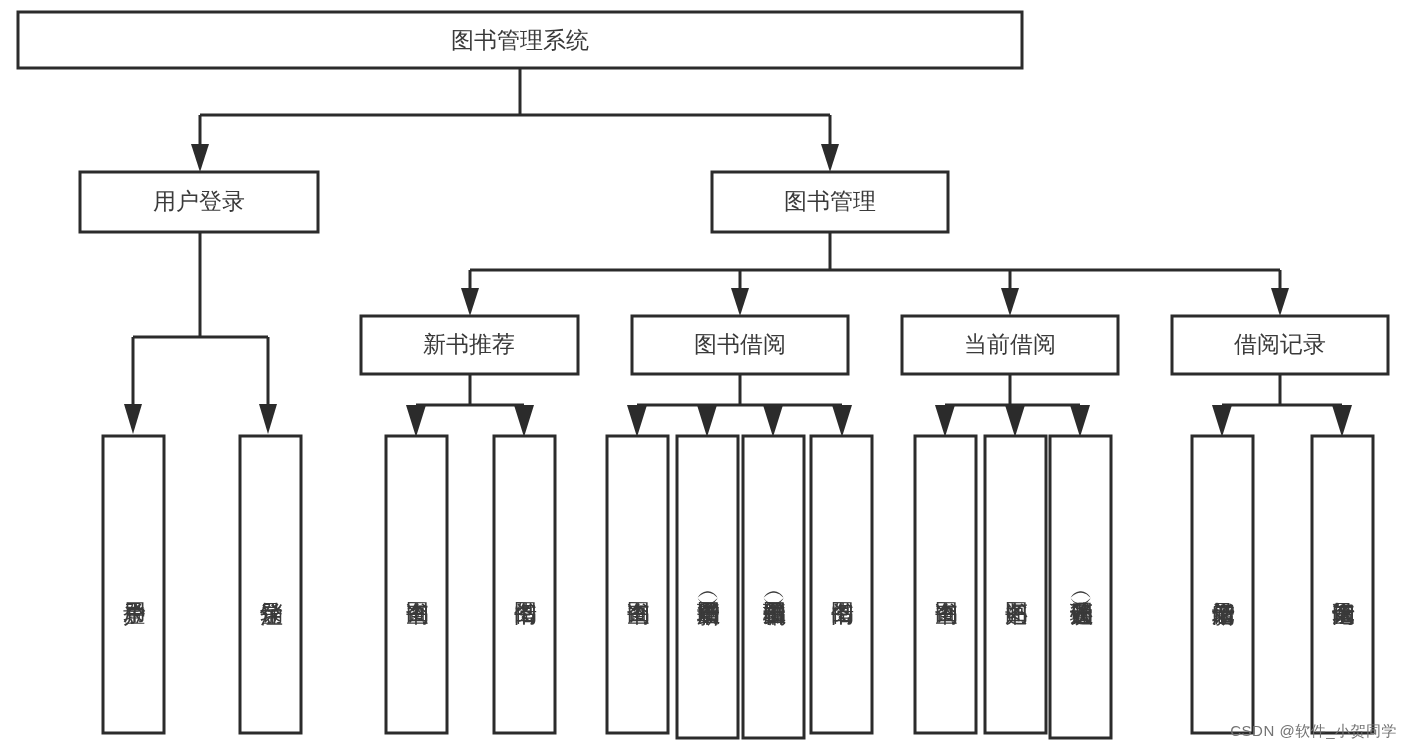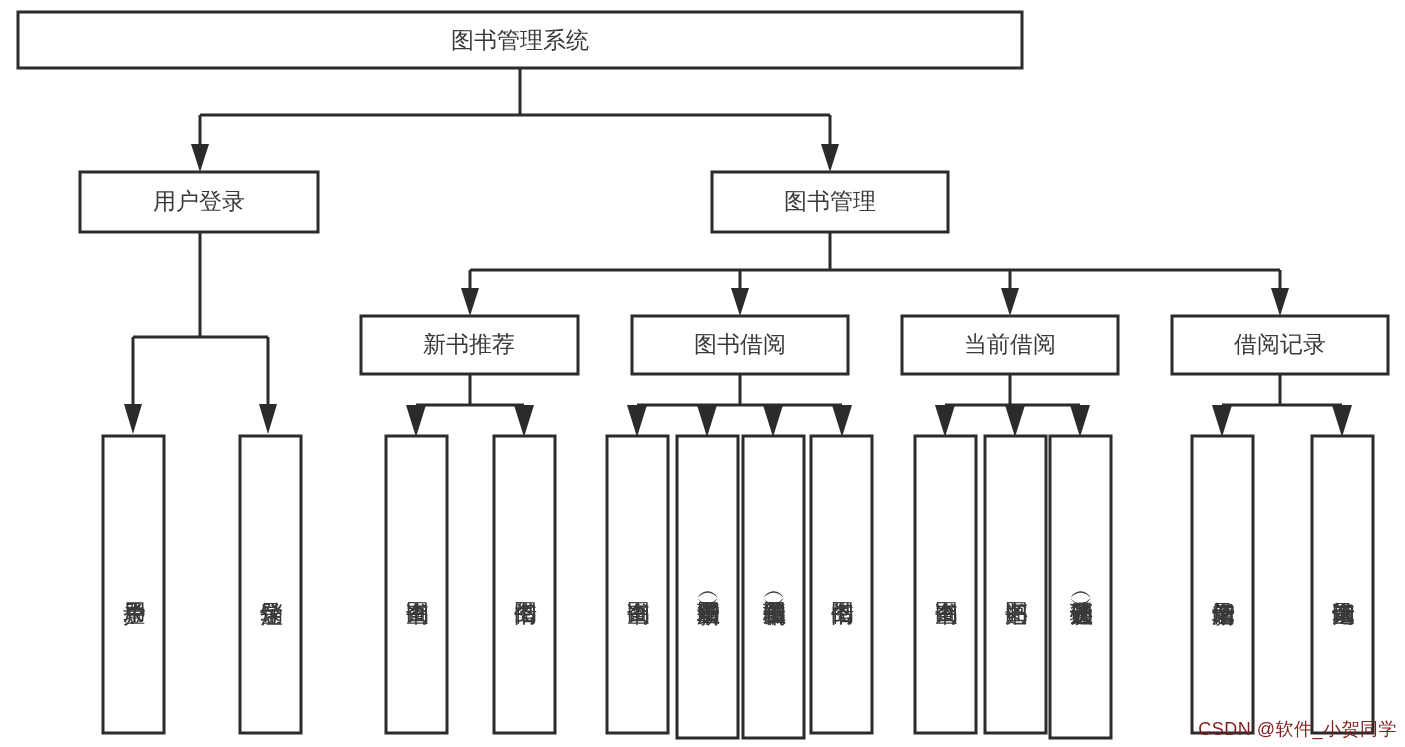--- a/index.html
+++ b/index.html
@@ -52,22 +52,22 @@
     font-size: 23px;
   }
   text.v-label {
     font-size: 23px;
   }
   .watermark {
     position: absolute;
     right: 8px;
     bottom: 6px;
     font-family: "Liberation Sans", "DejaVu Sans", sans-serif;
-    font-size: 18px;
-    color: #7f1d1d;
+    font-size: 15px;
+    color: #737373;
     letter-spacing: 0.5px;
     white-space: nowrap;
     pointer-events: none;
   }
 </style>
 </head>
 <body>
 
 <div id="diagram-root">
 

